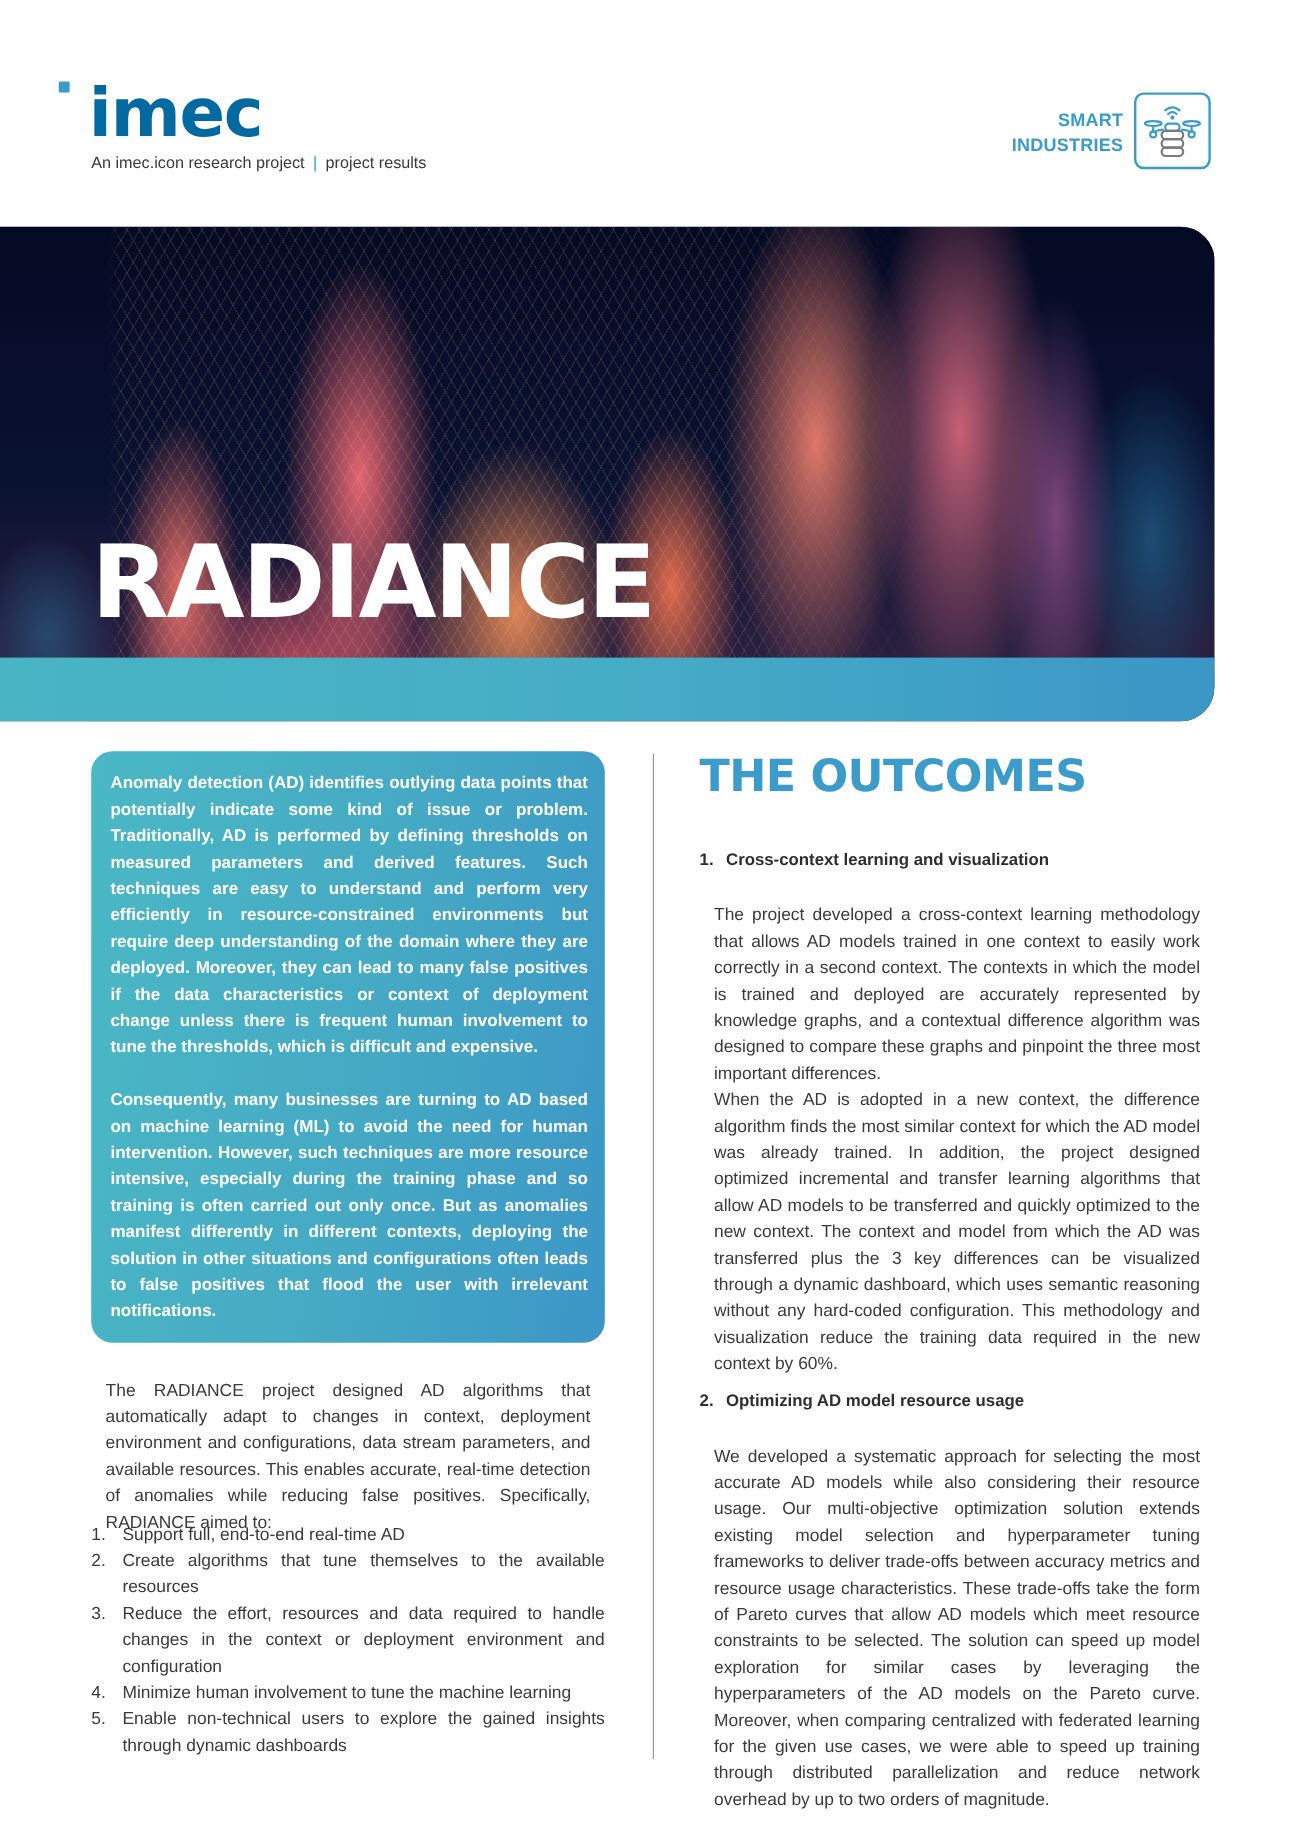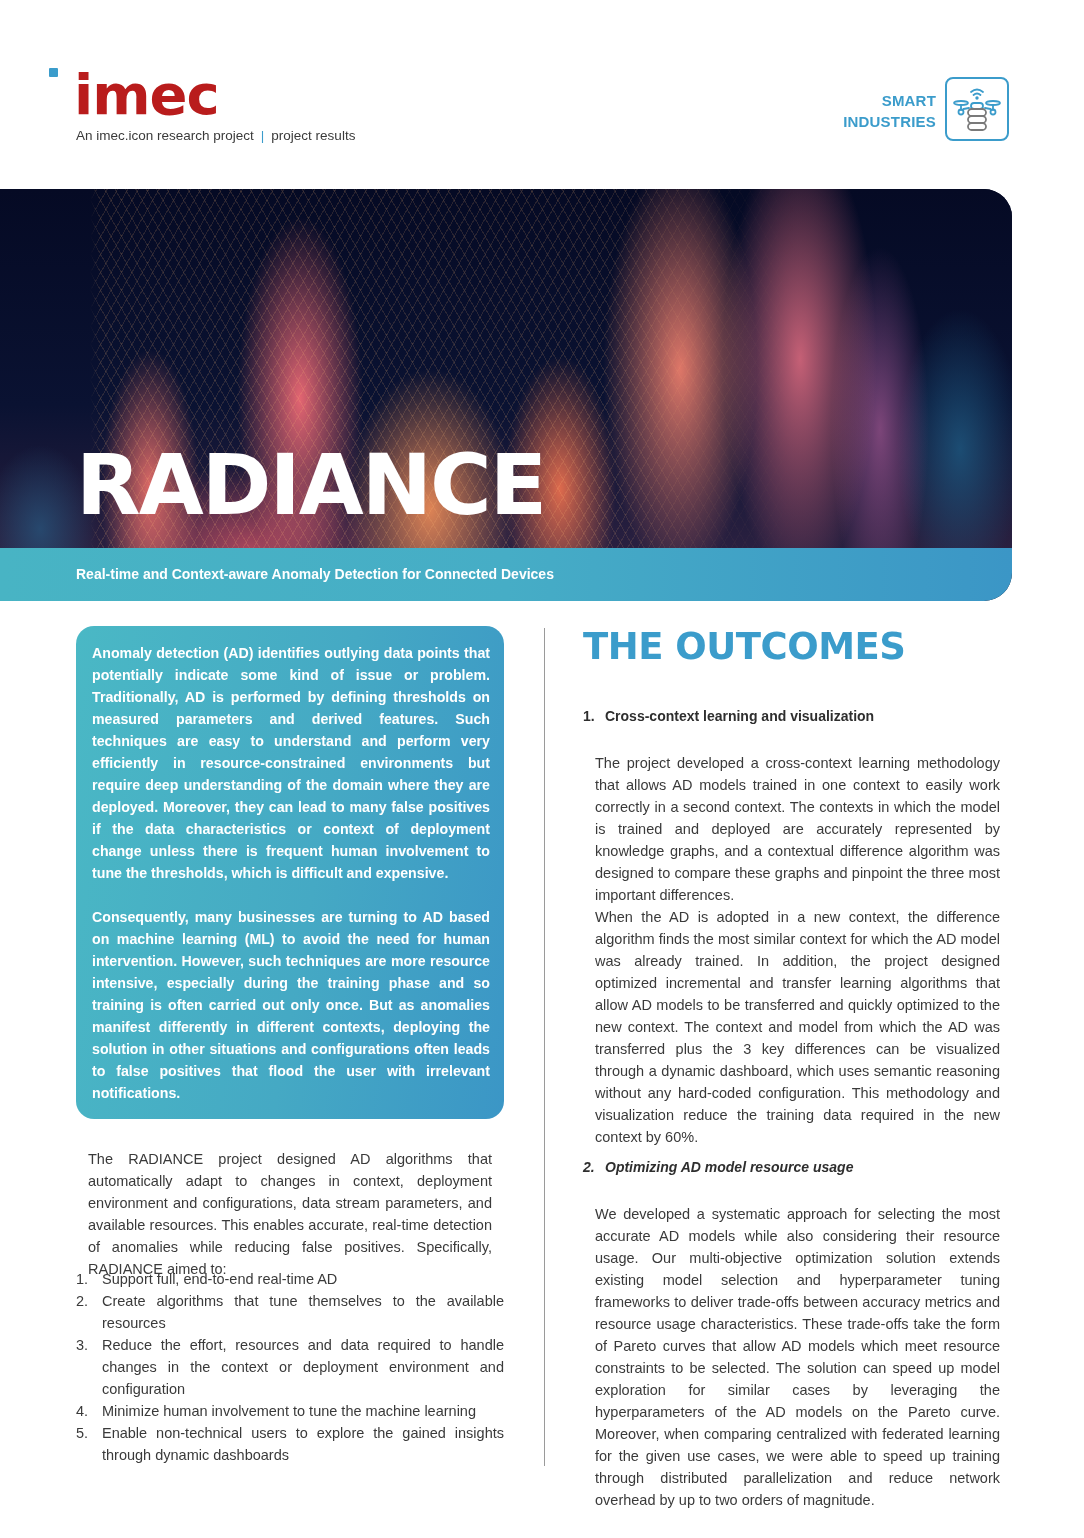--- a/index.html
+++ b/index.html
@@ -2,21 +2,21 @@
 <html><head>
 <meta charset="utf-8">
 <style>
   html, body { margin:0; padding:0; }
   body { width:1084px; height:1538px; background:#ffffff; position:relative; overflow:hidden;
          font-family:"Liberation Sans", sans-serif; color:#3a3a3a; }
 
   
   .logo-dot { position:absolute; left:49px; top:68px; width:9px; height:9px; background:#3b9ccb; border-radius:1px; }
   .logo-word { position:absolute; left:74px; top:62px; font-family:"DejaVu Sans", sans-serif; font-weight:bold;
-               font-size:56px; letter-spacing:-1px; color:#b91c1c; line-height:66px; }
+               font-size:56px; letter-spacing:-1px; color:#0369a1; line-height:66px; }
   .tagline { position:absolute; left:76px; top:128px; font-size:13.5px; color:#3a3a3a; }
   .tagline .sep { color:#3b9ccb; margin:0 7px; }
 
   .smart { position:absolute; right:148px; top:90px; text-align:right; font-weight:bold; color:#3b9ccb;
            font-size:15px; line-height:21px; letter-spacing:0.2px; }
   .drone-box { position:absolute; left:945px; top:77px; width:64px; height:64px; border:2px solid #3b9ccb;
                border-radius:8px; box-sizing:border-box; }
   .drone-box svg { position:absolute; left:2px; top:2px; }
 
   
@@ -100,21 +100,20 @@
     <rect x="19" y="35" width="18" height="7" rx="3.5" stroke="#7a7a7a"></rect>
     <rect x="19" y="42" width="18" height="7" rx="3.5" stroke="#7a7a7a"></rect>
   </svg>
 </div>
 
 <div class="banner">
   <div class="banner-art"></div>
   <div class="banner-mesh"></div>
   <div class="banner-title">RADIANCE</div>
   <div class="banner-strip"></div>
-  <div class="banner-subtitle">Real-time and Context-aware Anomaly Detection for Connected Devices</div>
 </div>
 
 <div class="intro-box">
   <p>Anomaly detection (AD) identifies outlying data points that potentially indicate some kind of issue or problem. Traditionally, AD is performed by defining thresholds on measured parameters and derived features. Such techniques are easy to understand and perform very efficiently in resource-constrained environments but require deep understanding of the domain where they are deployed. Moreover, they can lead to many false positives if the data characteristics or context of deployment change unless there is frequent human involvement to tune the thresholds, which is difficult and expensive.</p>
   <p>Consequently, many businesses are turning to AD based on machine learning (ML) to avoid the need for human intervention. However, such techniques are more resource intensive, especially during the training phase and so training is often carried out only once. But as anomalies manifest differently in different contexts, deploying the solution in other situations and configurations often leads to false positives that flood the user with irrelevant notifications.</p>
 </div>
 
 <div class="left-para">
   <p class="body-text">The RADIANCE project designed AD algorithms that automatically adapt to changes in context, deployment environment and configurations, data stream parameters, and available resources. This enables accurate, real-time detection of anomalies while reducing false positives. Specifically, RADIANCE aimed to:</p>
 </div>
@@ -134,18 +133,18 @@
 <div class="sec-head" style="top:708px;">
   <span class="n">1.</span><span>Cross-context learning and visualization</span>
 </div>
 <div class="right-block" style="top:740px;">
   <p class="body-text">The project developed a cross-context learning methodology that allows AD models trained in one context to easily work correctly in a second context. The contexts in which the model is trained and deployed are accurately represented by knowledge graphs, and a contextual difference algorithm was designed to compare these graphs and pinpoint the three most important differences.</p>
 </div>
 <div class="right-block" style="top:894px;">
   <p class="body-text">When the AD is adopted in a new context, the difference algorithm finds the most similar context for which the AD model was already trained. In addition, the project designed optimized incremental and transfer learning algorithms that allow AD models to be transferred and quickly optimized to the new context. The context and model from which the AD was transferred plus the 3 key differences can be visualized through a dynamic dashboard, which uses semantic reasoning without any hard-coded configuration. This methodology and visualization reduce the training data required in the new context by 60%.</p>
 </div>
 
-<div class="sec-head" style="top:1159px;font-style:italic;">
+<div class="sec-head" style="top:1159px;">
   <span class="n">2.</span><span>Optimizing AD model resource usage</span>
 </div>
 <div class="right-block" style="top:1191px;">
   <p class="body-text">We developed a systematic approach for selecting the most accurate AD models while also considering their resource usage. Our multi-objective optimization solution extends existing model selection and hyperparameter tuning frameworks to deliver trade-offs between accuracy metrics and resource usage characteristics. These trade-offs take the form of Pareto curves that allow AD models which meet resource constraints to be selected. The solution can speed up model exploration for similar cases by leveraging the hyperparameters of the AD models on the Pareto curve. Moreover, when comparing centralized with federated learning for the given use cases, we were able to speed up training through distributed parallelization and reduce network overhead by up to two orders of magnitude.</p>
 </div>
 
 </body></html>

